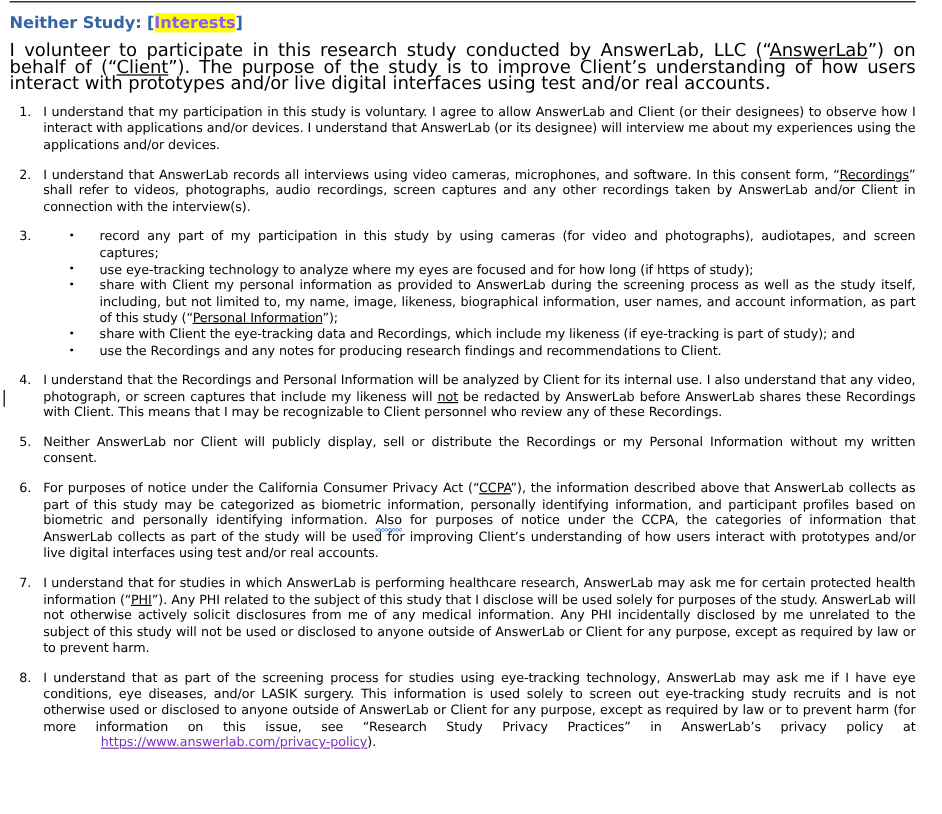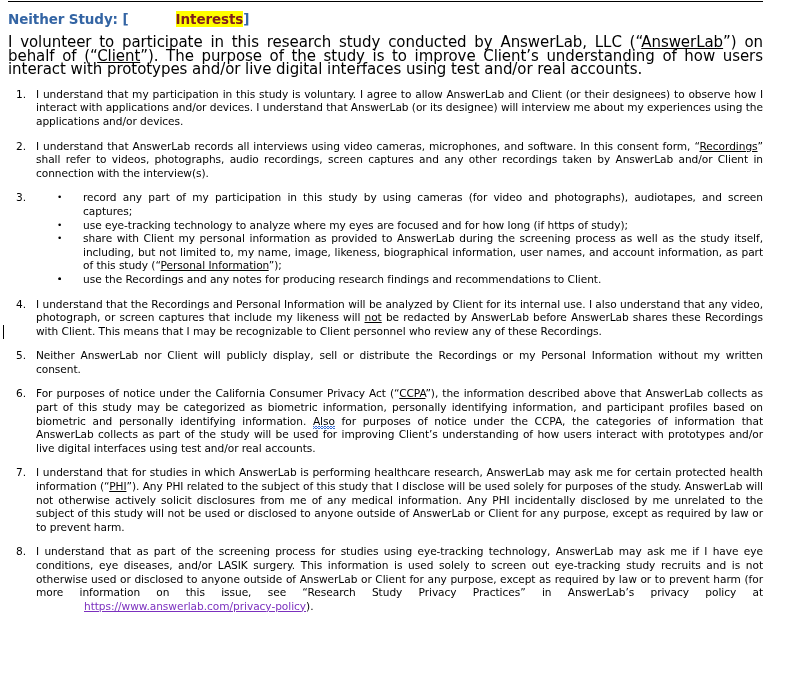--- a/index.html
+++ b/index.html
@@ -44,22 +44,21 @@
   .study-heading {
     font-size: 13.5px;
     font-weight: bold;
     color: #3465a4;
     line-height: 17px;
     margin: 9px 0 0 0;
     letter-spacing: -0.1px;
   }
   .hl {
     background: #ffff00;
-    color: #7f1d1d;
-    margin-left: 47px;
+    color: #8b5cf6;
   }
 
   
   .para {
     font-size: 15px;
     line-height: 13.6px;
     text-align: justify;
     margin: 8px 0 0 0;
     letter-spacing: -0.05px;
   }
@@ -183,20 +182,21 @@
         <li>
           <span class="bullet">•</span>
           <span>use eye-tracking technology to analyze where my eyes are focused and for how long (if https of study);</span>
         </li>
         <li>
           <span class="bullet">•</span>
           <span><span>share with Client my personal information as provided to AnswerLab during the screening process as well as the study itself, including, but not limited to, my name, image, likeness, biographical information, user names, and account information, as part of this study (“</span><span class="u">Personal Information</span><span>”);</span></span>
         </li>
         <li>
           <span class="bullet">•</span>
+          <span>share with Client the eye-tracking data and Recordings, which include my likeness (if eye-tracking is part of study); and</span>
         </li>
         <li>
           <span class="bullet">•</span>
           <span>use the Recordings and any notes for producing research findings and recommendations to Client.</span>
         </li>
       </ul>
     </li>
 
     <li>
       <span class="num">4.</span>

